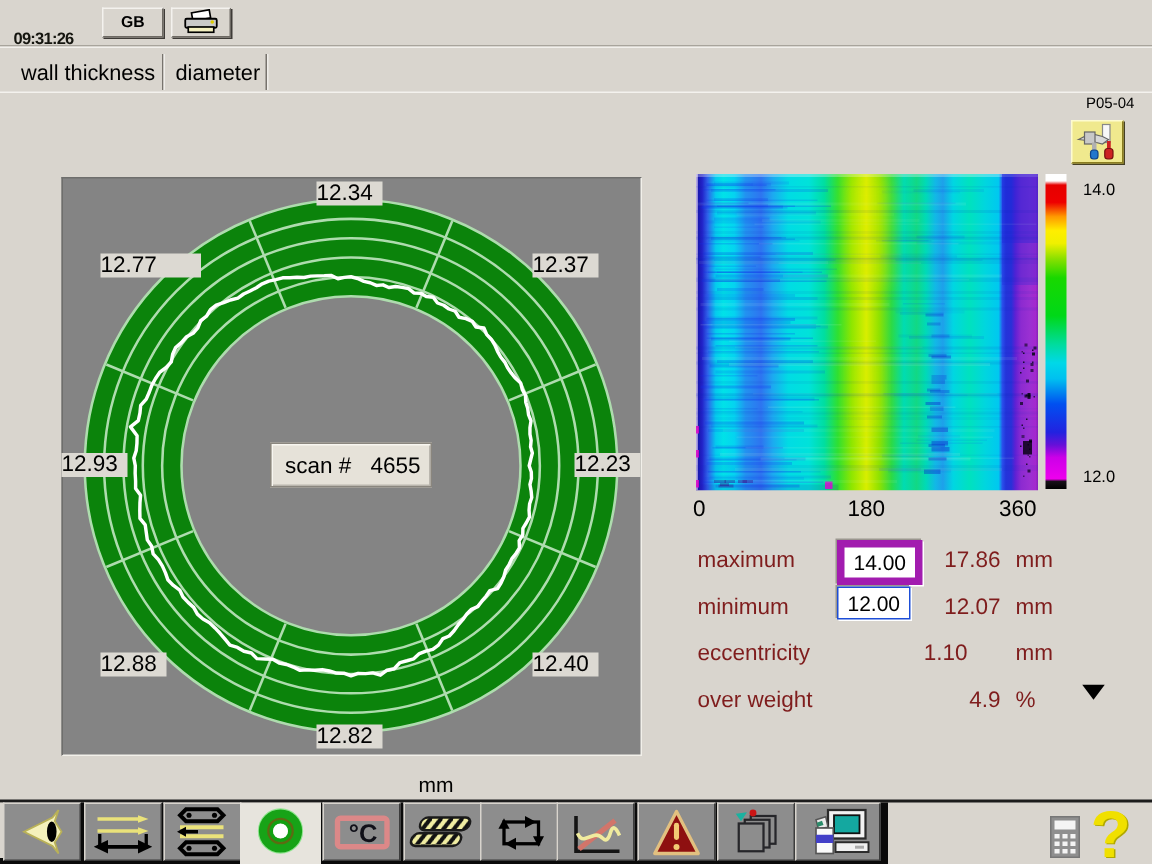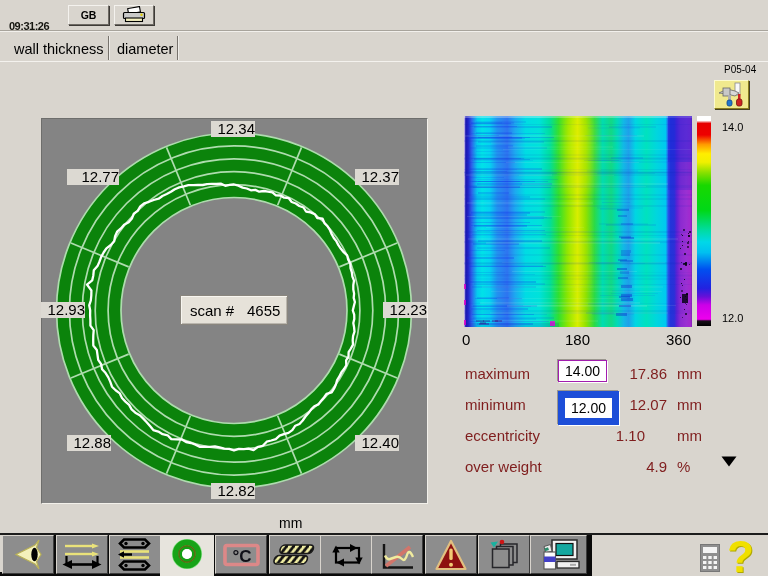--- a/index.html
+++ b/index.html
@@ -1,17 +1,17 @@
 <!DOCTYPE html>
 <html><head><meta charset="utf-8"><style>
 html,body{margin:0;padding:0;width:768px;height:576px;overflow:hidden}
 body{background:#d9d5ce;font-family:"Liberation Sans",sans-serif;position:relative}
 .abs{position:absolute}
 .btn3d{position:absolute;background:#d9d5ce;border-top:1px solid #f4f2ee;border-left:1px solid #f4f2ee;border-right:1px solid #6e6a64;border-bottom:1px solid #6e6a64;box-shadow:1px 1px 0 #3e3b37}
-.rlabel{position:absolute;background:#dcd9d2;color:#000;font-size:15px;text-align:right;line-height:16.5px;height:16px}
+.rlabel{position:absolute;background:#dcd9d2;color:#000;font-size:15px;text-align:left;line-height:16.5px;height:16px}
 .mrow{position:absolute;font-size:15px;color:#7f1d1d}
 .tbtn{position:absolute;top:535px;width:50px;height:37px;background:#8d8d8d;border-top:1px solid #d8d4cd;border-left:1px solid #d8d4cd;border-right:1px solid #3c3c3c;border-bottom:1px solid #3c3c3c}
 </style></head><body>
 
 <div class="abs" style="left:9px;top:20px;font-size:11px;font-weight:bold;color:#15150f;letter-spacing:-0.5px">09:31:26</div>
 <div class="btn3d" style="left:68px;top:5px;width:39px;height:18px;text-align:center;font-size:10.5px;font-weight:bold;line-height:18px">GB</div>
 <div class="btn3d" style="left:114px;top:5px;width:38px;height:18px">
 <svg width="38" height="18" viewBox="0 0 38 18">
 <rect x="13" y="1.5" width="12" height="5.5" fill="#fff" stroke="#000" stroke-width="1.1" transform="rotate(-10 19 4)"></rect>
 <rect x="8.5" y="6.5" width="21" height="6" rx="1" fill="#c9c9c9" stroke="#000" stroke-width="1.2"></rect>
@@ -60,21 +60,21 @@
 <line x1="190.4" y1="415.8" x2="166.5" y2="473.6"></line>
 <line x1="128.7" y1="354.1" x2="70.9" y2="378.0"></line>
 <line x1="128.7" y1="266.9" x2="70.9" y2="243.0"></line>
 <line x1="190.4" y1="205.2" x2="166.5" y2="147.4"></line>
 </g>
 <path d="M234.0,184.5 L238.4,185.7 L242.6,187.6 L246.8,188.5 L250.9,190.3 L255.3,189.9 L259.2,191.7 L263.8,191.0 L268.1,191.6 L272.4,192.4 L275.9,195.3 L280.5,195.5 L284.2,197.7 L288.8,198.2 L291.7,202.0 L295.8,203.5 L299.3,206.0 L303.5,207.5 L306.0,211.5 L310.6,212.4 L314.8,214.2 L317.3,218.0 L322.6,218.7 L324.5,223.1 L327.6,226.3 L329.9,230.0 L331.7,234.2 L333.8,238.0 L336.5,241.4 L338.4,245.2 L340.9,248.8 L343.7,252.2 L347.1,255.3 L348.2,259.7 L350.3,263.5 L350.5,268.1 L351.8,272.2 L352.4,276.6 L354.0,280.6 L353.3,285.2 L353.3,289.5 L354.1,293.6 L353.7,297.9 L354.9,302.0 L353.8,306.3 L352.8,310.5 L354.2,314.7 L354.3,318.9 L353.3,323.0 L354.1,327.4 L354.5,331.7 L353.1,335.8 L352.7,340.1 L353.0,344.6 L350.9,348.5 L348.6,352.2 L348.5,356.7 L346.1,360.4 L346.3,365.3 L344.0,369.0 L341.3,372.4 L339.4,376.4 L337.1,380.0 L335.9,384.5 L334.0,388.7 L331.7,392.4 L326.5,393.8 L324.0,397.5 L321.2,400.8 L318.5,404.4 L314.3,406.2 L311.2,409.3 L308.5,413.1 L305.5,416.5 L302.7,420.5 L299.5,424.0 L295.3,425.7 L292.3,430.1 L288.5,432.9 L283.9,434.1 L279.6,435.7 L275.8,439.2 L271.3,440.5 L266.7,441.7 L262.8,445.8 L258.0,446.8 L253.6,450.1 L248.5,448.6 L243.7,449.1 L238.8,448.9 L234.0,450.5 L229.2,448.8 L224.3,448.7 L219.6,447.3 L214.9,446.4 L210.0,446.8 L205.1,446.6 L200.0,446.9 L195.5,444.7 L191.0,443.0 L186.1,442.0 L181.9,439.5 L176.7,439.3 L171.3,439.1 L167.6,435.3 L162.6,434.2 L158.3,431.6 L153.3,430.1 L150.0,426.1 L146.7,422.2 L143.3,418.6 L139.7,415.2 L135.3,412.7 L131.6,409.4 L129.1,404.9 L125.4,401.6 L122.0,398.0 L119.8,393.4 L115.6,390.3 L112.0,386.7 L110.3,381.9 L108.3,377.4 L105.6,373.1 L102.1,369.2 L101.1,364.2 L98.2,359.9 L97.5,354.9 L96.8,349.9 L93.3,345.6 L93.2,340.4 L93.3,335.3 L93.7,330.2 L90.4,325.6 L90.4,320.5 L90.1,315.5 L90.2,310.5 L89.2,305.4 L90.8,300.5 L91.3,295.5 L91.4,290.5 L87.0,284.6 L92.2,280.4 L93.3,275.4 L93.8,270.3 L97.5,266.1 L99.5,261.5 L101.2,256.9 L103.6,252.5 L106.4,248.3 L110.8,245.0 L114.2,241.3 L115.1,236.2 L117.1,231.7 L120.9,228.4 L124.1,224.7 L128.7,222.2 L131.9,218.6 L133.8,213.7 L137.7,210.8 L140.3,206.4 L144.1,203.4 L149.1,201.8 L153.7,200.0 L158.6,198.7 L162.4,196.0 L166.7,194.0 L170.9,191.8 L174.8,189.2 L179.2,187.4 L183.9,186.4 L188.4,185.2 L193.3,185.2 L198.0,184.8 L202.7,185.0 L207.1,184.1 L211.7,183.9 L216.2,183.8 L220.7,183.6 L225.3,185.8 L229.6,184.9 Z" fill="none" stroke="#ffffff" stroke-width="2.3" stroke-linejoin="round"></path>
 </g>
 </svg>
 
 <div class="rlabel" style="left:211px;top:121px;width:44px">12.34</div>
-<div class="rlabel" style="left:67px;top:169px;width:52px">12.77</div>
+<div class="rlabel" style="left:67px;top:169px;width:67px">12.77</div>
 <div class="rlabel" style="left:355px;top:169px;width:44px">12.37</div>
 <div class="rlabel" style="left:41px;top:302px;width:44px">12.93</div>
 <div class="rlabel" style="left:383px;top:302px;width:44px">12.23</div>
 <div class="rlabel" style="left:67px;top:435px;width:44px">12.88</div>
 <div class="rlabel" style="left:355px;top:435px;width:44px">12.40</div>
 <div class="rlabel" style="left:211px;top:483px;width:44px">12.82</div>
 
 <div class="abs" style="left:180px;top:295px;width:106px;height:28px;background:#e6e2d9;border:1px solid #8a867e;box-shadow:inset 1px 1px 0 #f8f6f0,inset -1px -1px 0 #bab6ae">
 <span style="position:absolute;left:9px;top:6px;font-size:15px">scan #</span>
 <span style="position:absolute;left:66px;top:6px;font-size:15px">4655</span>
@@ -349,22 +349,22 @@
 <div class="abs" style="left:722px;top:312px;font-size:11px">12.0</div>
 
 <div class="abs" style="left:462px;top:331px;font-size:15px">0</div>
 <div class="abs" style="left:565px;top:331px;font-size:15px">180</div>
 <div class="abs" style="left:666px;top:331px;font-size:15px">360</div>
 
 <div class="mrow" style="left:465px;top:365px">maximum</div>
 <div class="mrow" style="left:465px;top:396px">minimum</div>
 <div class="mrow" style="left:465px;top:427px">eccentricity</div>
 <div class="mrow" style="left:465px;top:458px">over weight</div>
-<div class="abs" style="left:558px;top:360px;width:47px;height:20px;background:#fff;border:1px solid #a21caf;box-shadow:1px 1px 0 #fff,-1px -1px 0 #9a968e;font-size:14px;text-align:center;line-height:20px">14.00</div>
-<div class="abs" style="left:558px;top:391px;width:47px;height:20px;background:#fff;border:7px solid #1d4ed8;box-shadow:1px 1px 0 #fff,-1px -1px 0 #9a968e;font-size:14px;text-align:center;line-height:20px">12.00</div>
+<div class="abs" style="left:558px;top:360px;width:47px;height:20px;background:#fff;border:5px solid #a21caf;box-shadow:1px 1px 0 #fff,-1px -1px 0 #9a968e;font-size:14px;text-align:center;line-height:20px">14.00</div>
+<div class="abs" style="left:558px;top:391px;width:47px;height:20px;background:#fff;border:1px solid #1d4ed8;box-shadow:1px 1px 0 #fff,-1px -1px 0 #9a968e;font-size:14px;text-align:center;line-height:20px">12.00</div>
 <div class="mrow" style="left:590px;top:365px;width:77px;text-align:right">17.86</div>
 <div class="mrow" style="left:590px;top:396px;width:77px;text-align:right">12.07</div>
 <div class="mrow" style="left:568px;top:427px;width:77px;text-align:right">1.10</div>
 <div class="mrow" style="left:590px;top:458px;width:77px;text-align:right">4.9</div>
 <div class="mrow" style="left:677px;top:365px">mm</div>
 <div class="mrow" style="left:677px;top:396px">mm</div>
 <div class="mrow" style="left:677px;top:427px">mm</div>
 <div class="mrow" style="left:677px;top:458px">%</div>
 <svg class="abs" style="left:721px;top:455px" width="18" height="13">
     <path d="M0.5,1.5 L15.5,1.5 L8,11.5 Z" fill="#000"></path>

